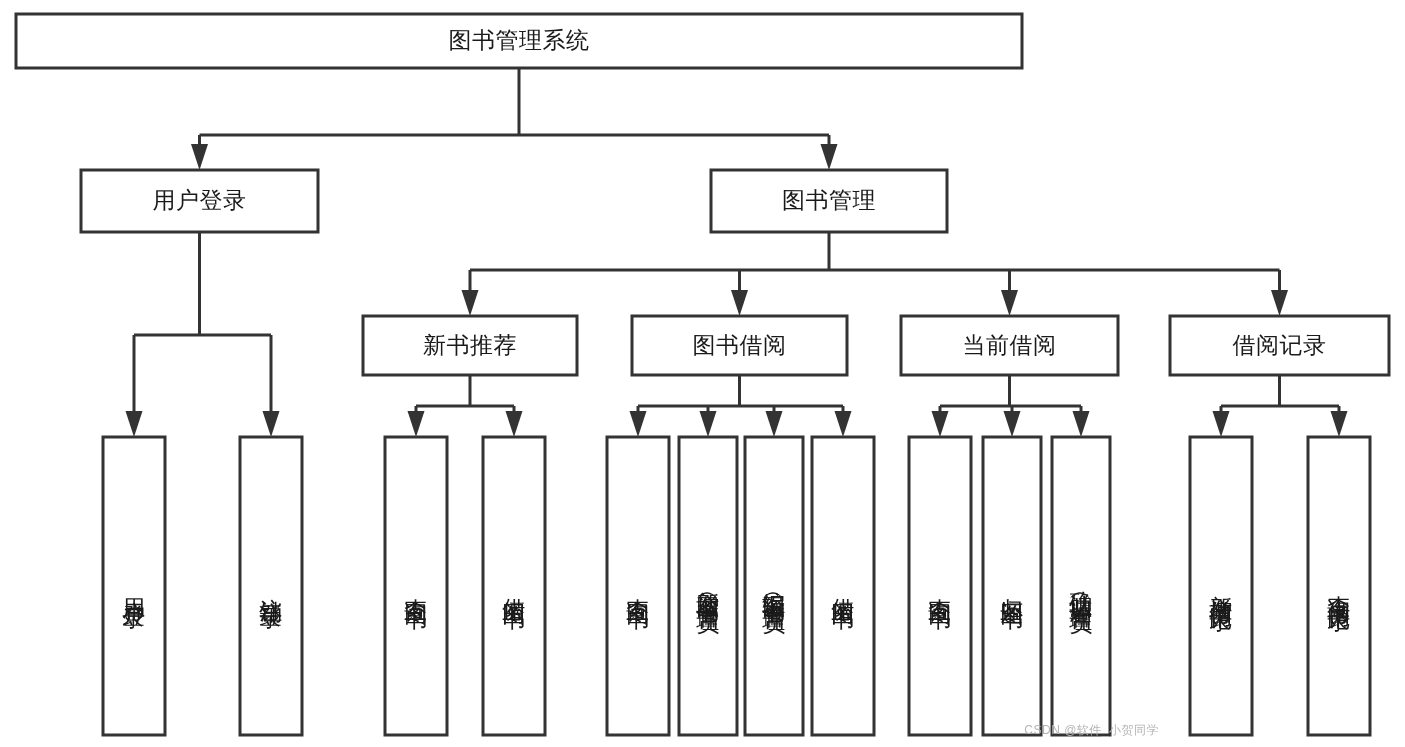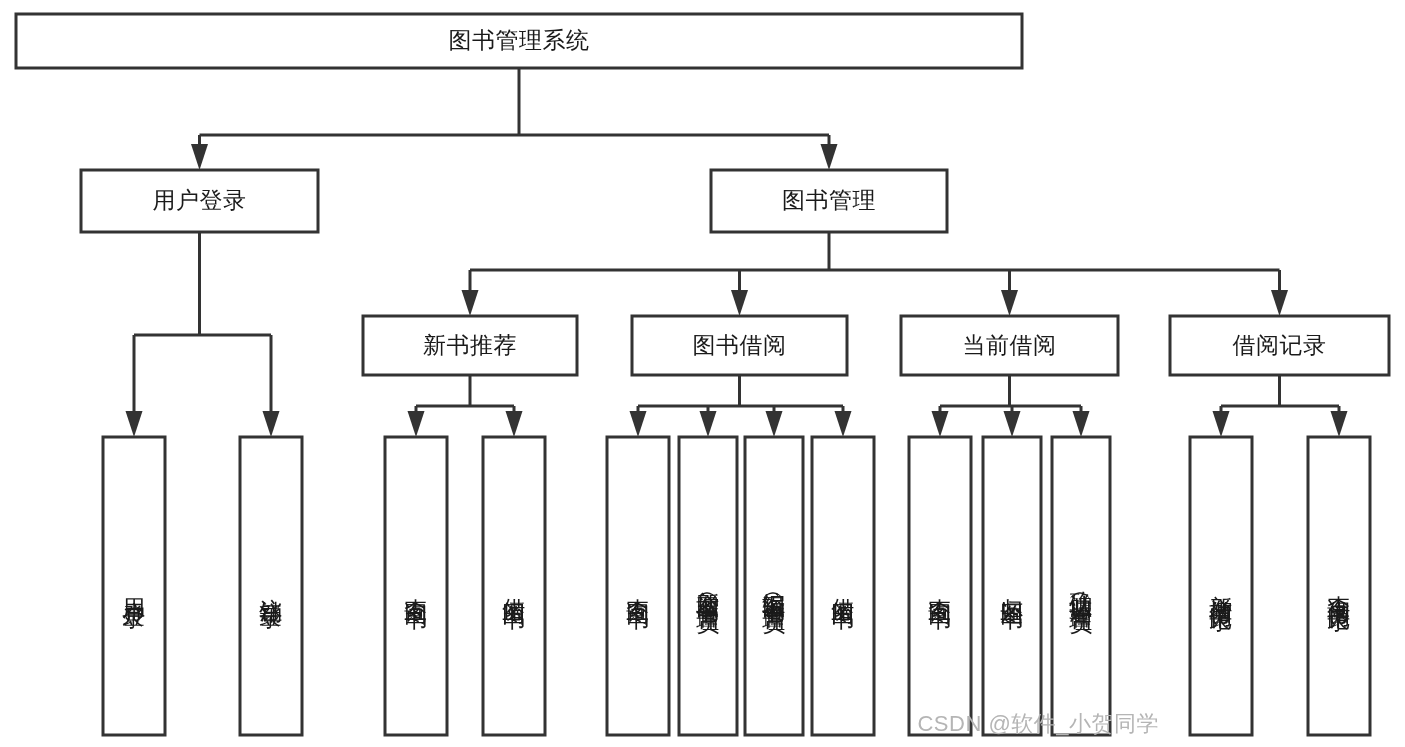--- a/index.html
+++ b/index.html
@@ -67,21 +67,21 @@
     color: #1a1a1a;
     letter-spacing: 3px;
     white-space: nowrap;
     text-align: center;
   }
   .watermark {
     position: absolute;
     right: 14px;
     bottom: 8px;
     font-family: "Liberation Sans", "DejaVu Sans", sans-serif;
-    font-size: 22px;
+    font-size: 12px;
     color: #b5b5b5;
     letter-spacing: 0.5px;
     white-space: nowrap;
     user-select: none;
   }
 </style>
 </head>
 <body>
 
 <div id="diagram-root">

